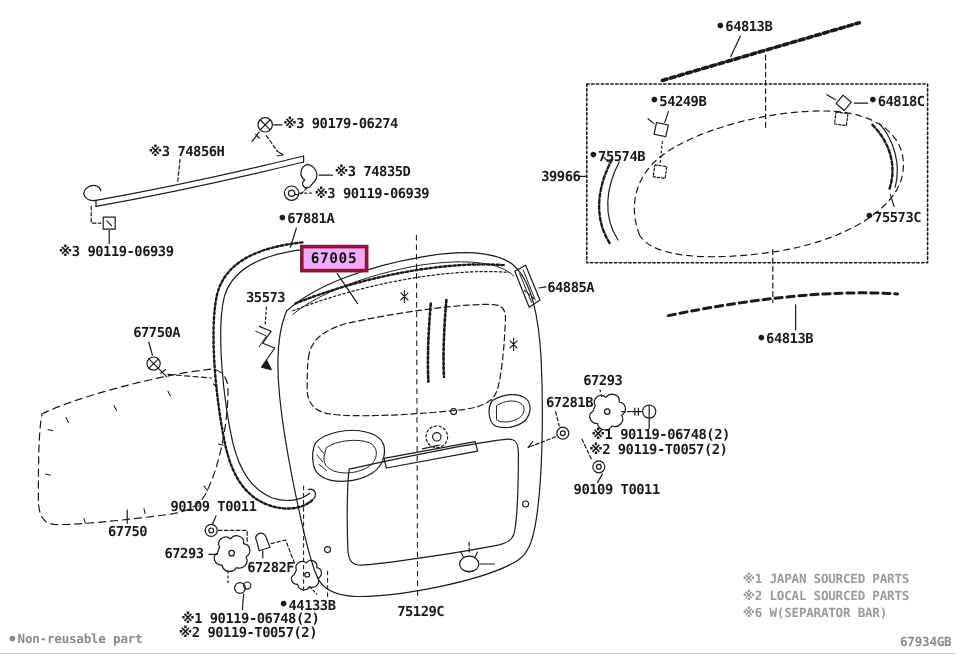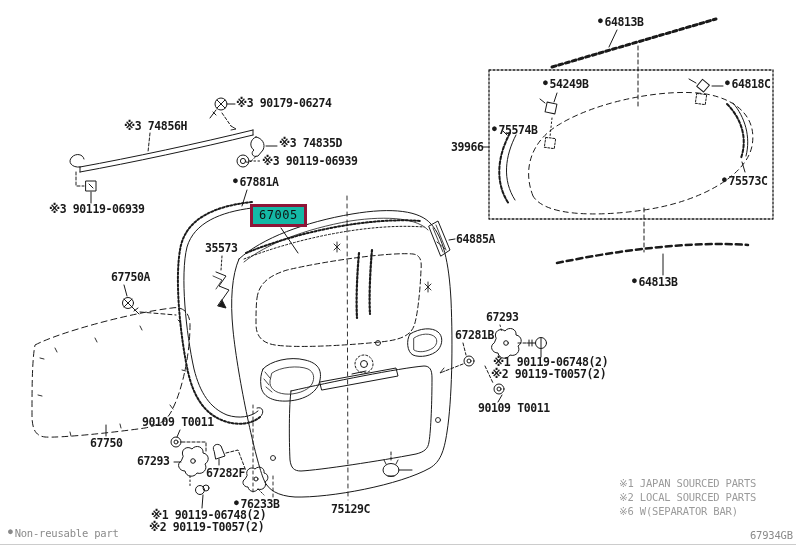--- a/index.html
+++ b/index.html
@@ -2,23 +2,23 @@
 <html><head>
 <meta charset="utf-8">
 <style>
   html,body{margin:0;padding:0;background:#ffffff;}
   #stage{position:relative;width:796px;height:549px;background:#ffffff;overflow:hidden;
          font-family:"DejaVu Sans Mono","DejaVu Sans",monospace;}
   #lineart{position:absolute;left:0;top:0;z-index:0;}
   .lbl{position:absolute;z-index:2;font-size:11.5px;font-weight:bold;color:#1a1a1a;
        line-height:12px;letter-spacing:-0.4px;white-space:nowrap;display:inline-flex;align-items:center;}
   .dot{font-size:8px;line-height:8px;margin-right:2px;position:relative;top:-1px;}
-  .hlbox{position:absolute;z-index:3;border:3px solid #8e1538;background:#14b8a6;
-         padding:1px 6px 2px 6px;font-size:12px;font-weight:normal;color:#111;letter-spacing:0.5px;}
-  .gray{color:#9b9b9b;font-size:10.5px;font-weight:normal;letter-spacing:-0.2px;}
+  .hlbox{position:absolute;z-index:3;border:3px solid #8e1538;background:#f0abfc;
+         padding:1px 6px 2px 6px;font-size:12px;font-weight:bold;color:#111;letter-spacing:0.5px;}
+  .gray{color:#9b9b9b;font-size:10.5px;font-weight:bold;letter-spacing:-0.2px;}
   .footerline{position:absolute;left:0;right:0;top:544px;height:1px;background:#cccccc;z-index:1;}
   .refer{line-height:13px;display:block;}
 </style>
 </head>
 <body>
 
 <div id="stage">
 
 <svg id="lineart" width="796" height="549" viewBox="0 0 796 549" fill="none" stroke="#1a1a1a" stroke-width="1" stroke-linecap="round" stroke-linejoin="round">
 
@@ -229,21 +229,21 @@
 
   <span class="lbl" style="left:205px;top:242px">35573</span>
   <span class="lbl" style="left:111px;top:271px">67750A</span>
   <span class="lbl" style="left:90px;top:437px">67750</span>
   <span class="lbl" style="left:142px;top:416px">90109 T0011</span>
   <span class="lbl" style="left:137px;top:455px">67293</span>
   <span class="lbl" style="left:206px;top:467px">67282F</span>
 
   <span class="lbl" style="left:234px;top:498px">
     <span class="dot">●</span>
-    <span>76233B</span>
+    <span>44133B</span>
   </span>
 
   <span class="lbl" style="left:151px;top:509px">※1 90119-06748(2)</span>
   <span class="lbl" style="left:149px;top:521px">※2 90119-T0057(2)</span>
   <span class="lbl" style="left:331px;top:503px">75129C</span>
 
 
   <span class="lbl" style="left:486px;top:311px">67293</span>
   <span class="lbl" style="left:455px;top:329px">67281B</span>
   <span class="lbl" style="left:493px;top:356px">※1 90119-06748(2)</span>

